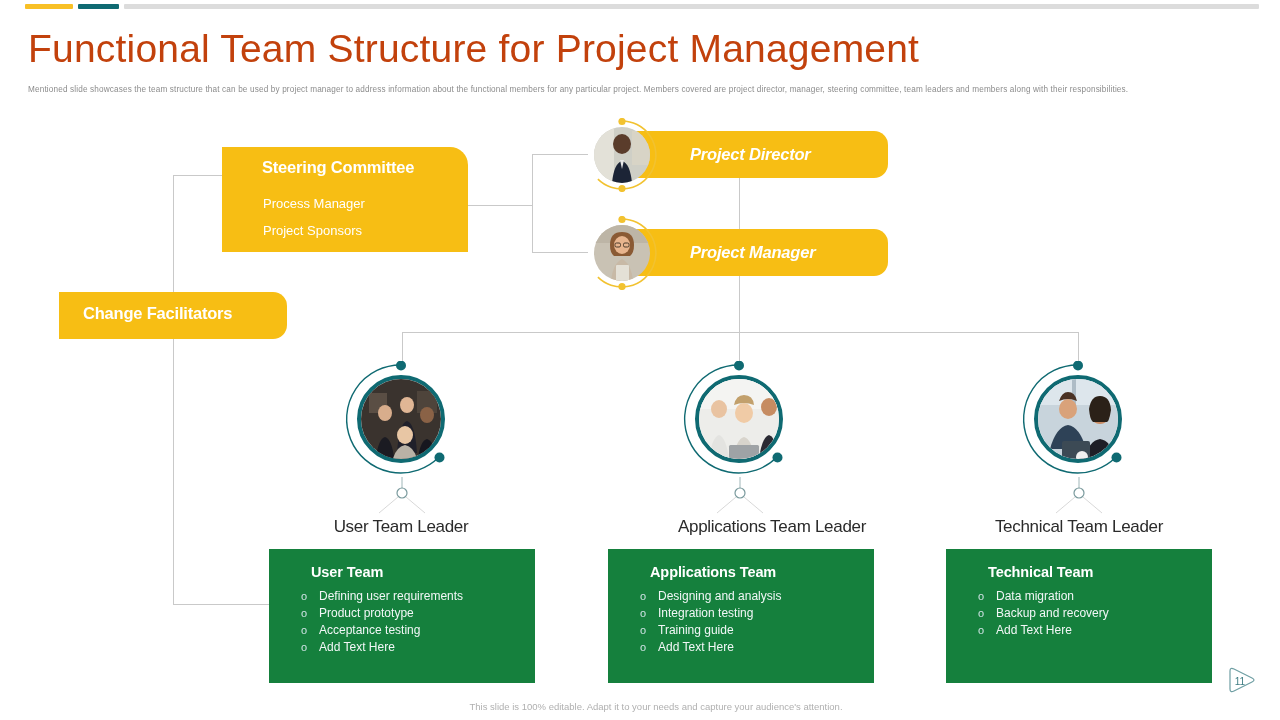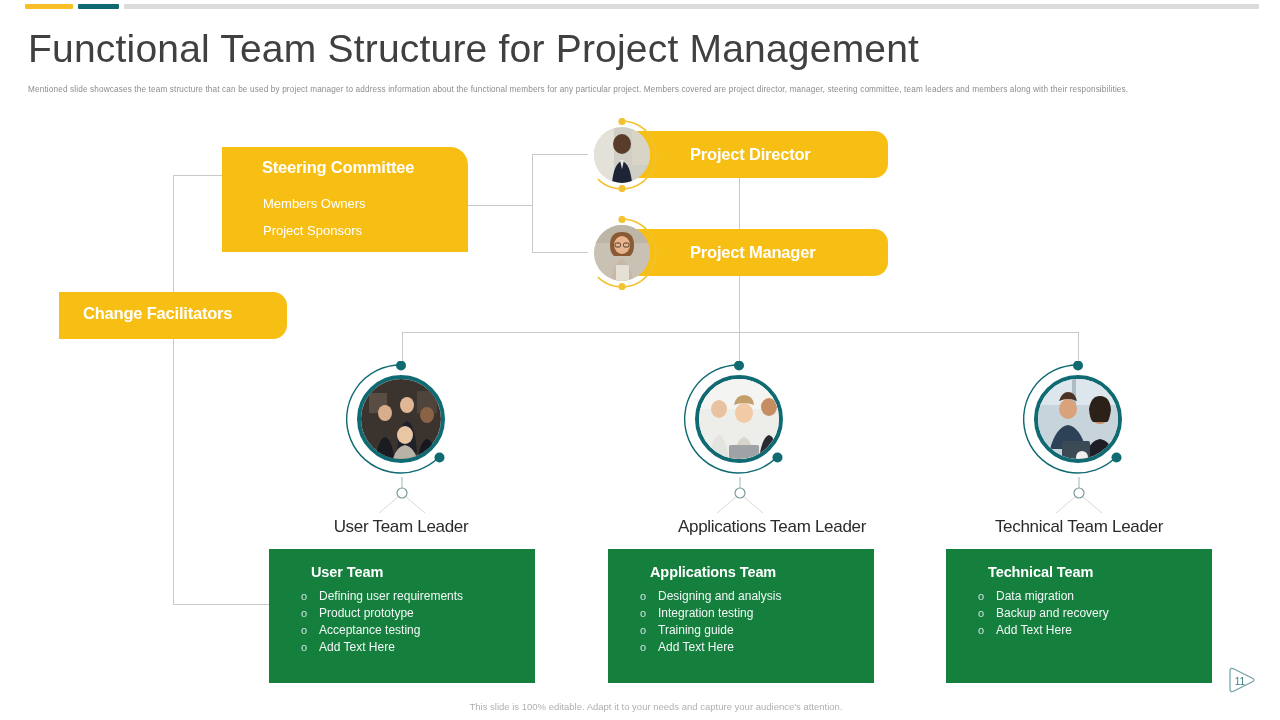--- a/index.html
+++ b/index.html
@@ -14,21 +14,21 @@
 
   
   .bar{position:absolute;top:4px;height:5px;border-radius:1px;}
   .bar-yellow{left:25px;width:48px;background:#F8C026;}
   .bar-teal{left:78px;width:41px;background:#0F6A72;}
   .bar-gray{left:124px;width:1135px;background:#DCDCDC;}
 
   
   .title{
     position:absolute;left:28px;top:27px;
-    font-size:39px;font-weight:300;color:#404040;
+    font-size:39px;font-weight:300;color:#c2410c;
     letter-spacing:.2px;white-space:nowrap;
     font-family:"Liberation Sans", sans-serif;
   }
   .subtitle{
     position:absolute;left:28px;top:85px;width:1215px;
     font-size:8.2px;color:#8C8C8C;letter-spacing:.15px;
     white-space:nowrap;
   }
 
   
@@ -67,21 +67,21 @@
 
   .exec-box{
     position:absolute;background:#F7BE14;color:#fff;
     border-top-right-radius:14px;border-bottom-right-radius:14px;
     display:flex;align-items:center;
   }
   #director-box{left:636px;top:131px;width:252px;height:47px;}
   #manager-box{left:636px;top:229px;width:252px;height:47px;}
   .exec-label{
     font-size:16.5px;font-weight:bold;letter-spacing:-.2px;
-    margin-left:54px;white-space:nowrap;
+    margin-left:54px;white-space:nowrap;font-style:italic;
   }
 
   
   .exec-av{position:absolute;width:74px;height:74px;}
   #director-av{left:585px;top:118px;}
   #manager-av{left:585px;top:216px;}
   .av-img{
     position:absolute;left:9px;top:9px;width:56px;height:56px;
     border-radius:50%;overflow:hidden;
   }
@@ -166,21 +166,21 @@
   <div class="ln lnh" style="left:532px;top:252px;width:56px;"></div>
 
   <div class="ln lnv" style="left:739px;top:178px;height:154px;"></div>
   <div class="ln lnh" style="left:402px;top:332px;width:677px;"></div>
   <div class="ln lnv" style="left:402px;top:332px;height:34px;"></div>
   <div class="ln lnv" style="left:739px;top:332px;height:34px;"></div>
   <div class="ln lnv" style="left:1078px;top:332px;height:34px;"></div>
 
   <div class="ybox" id="steering-box">
     <div id="steering-title">Steering Committee</div>
-    <div class="steering-item" id="steering-i0">Members Owners</div>
+    <div class="steering-item" id="steering-i0">Process Manager</div>
     <div class="steering-item" id="steering-i1">Project Sponsors</div>
   </div>
 
   <div class="ybox" id="change-box">
     <div id="change-label">Change Facilitators</div>
   </div>
 
   <div class="exec-box" id="director-box">
     <span class="exec-label">Project Director</span>
   </div>

